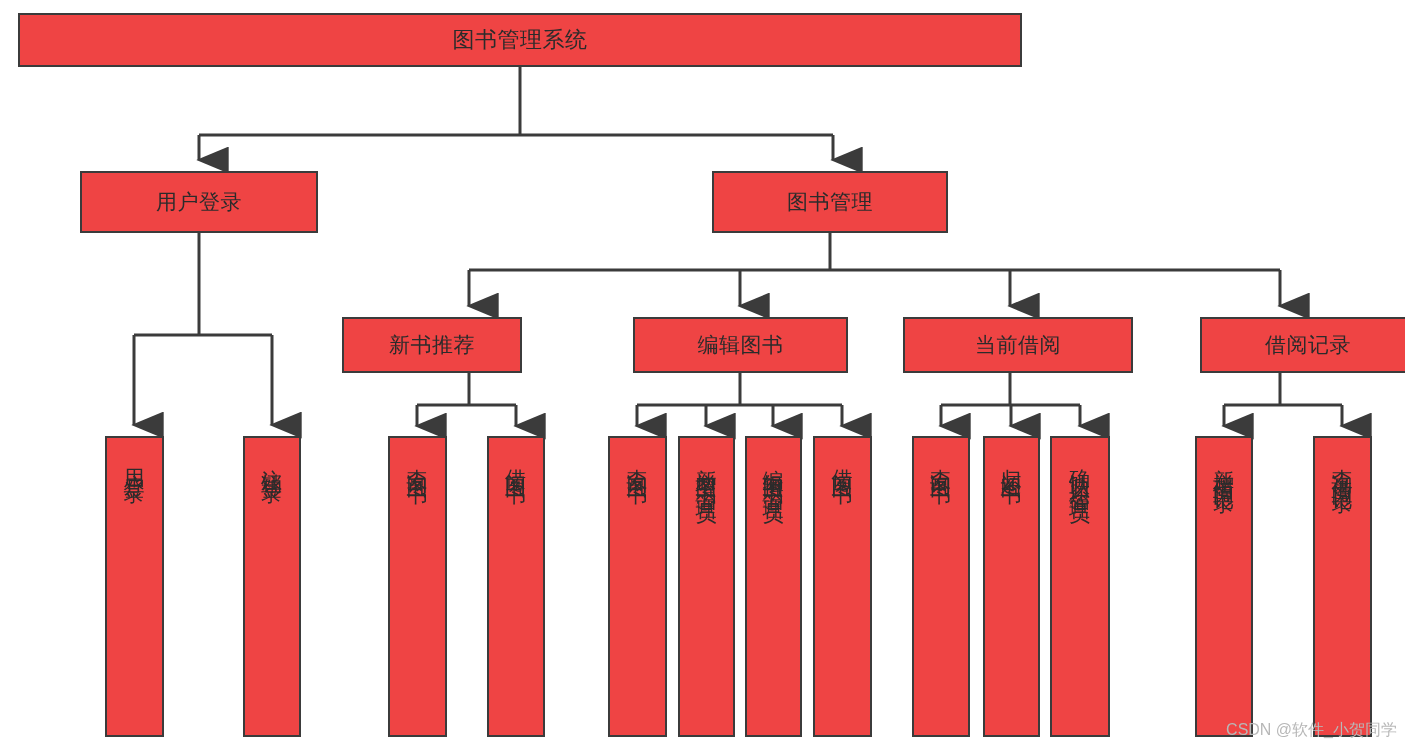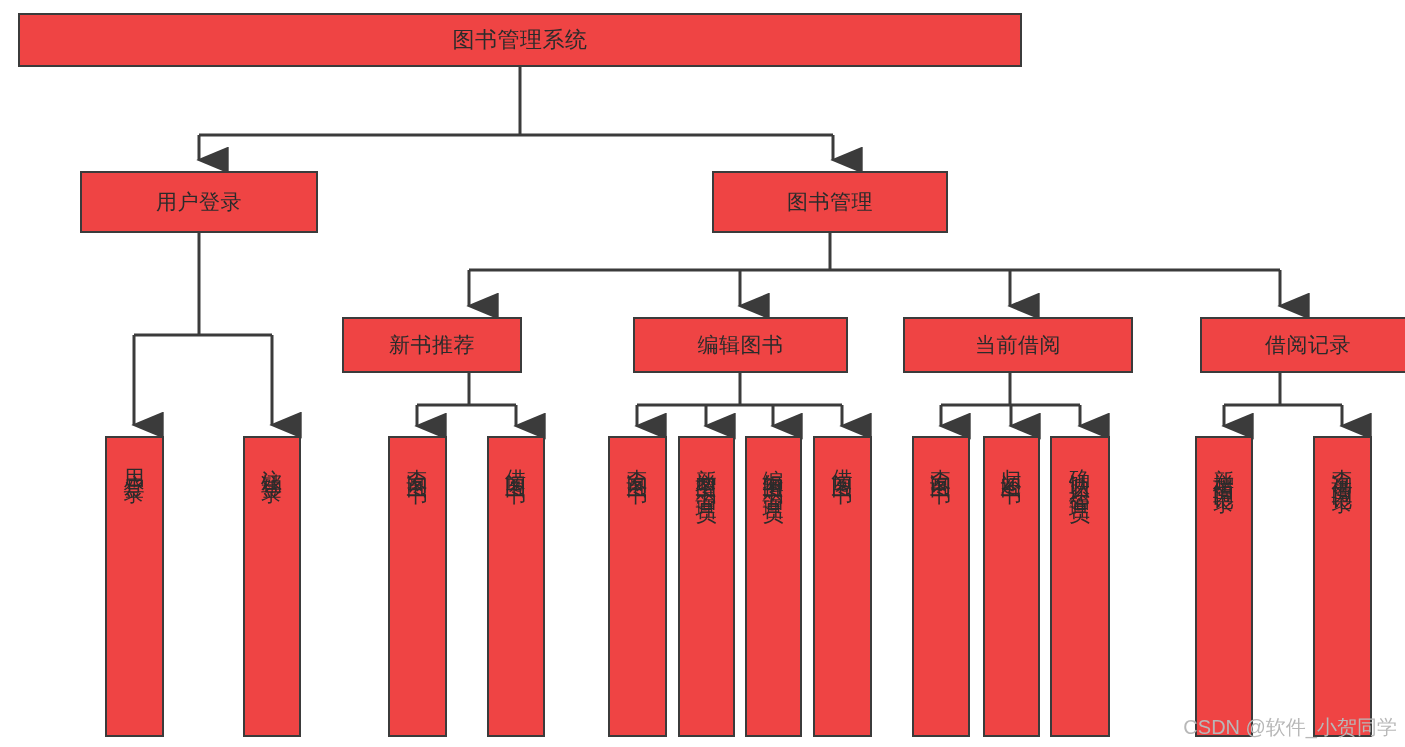--- a/index.html
+++ b/index.html
@@ -61,21 +61,21 @@
     font-size: 21px;
     line-height: 1.0;
     letter-spacing: 5px;
     white-space: nowrap;
   }
   
   #watermark {
     position: absolute;
     right: 8px;
     bottom: 6px;
-    font-size: 20px;
+    font-size: 16px;
     color: #b8b8b8;
     white-space: nowrap;
     user-select: none;
   }
 </style>
 </head>
 <body>
 
 <div id="canvas">
 

